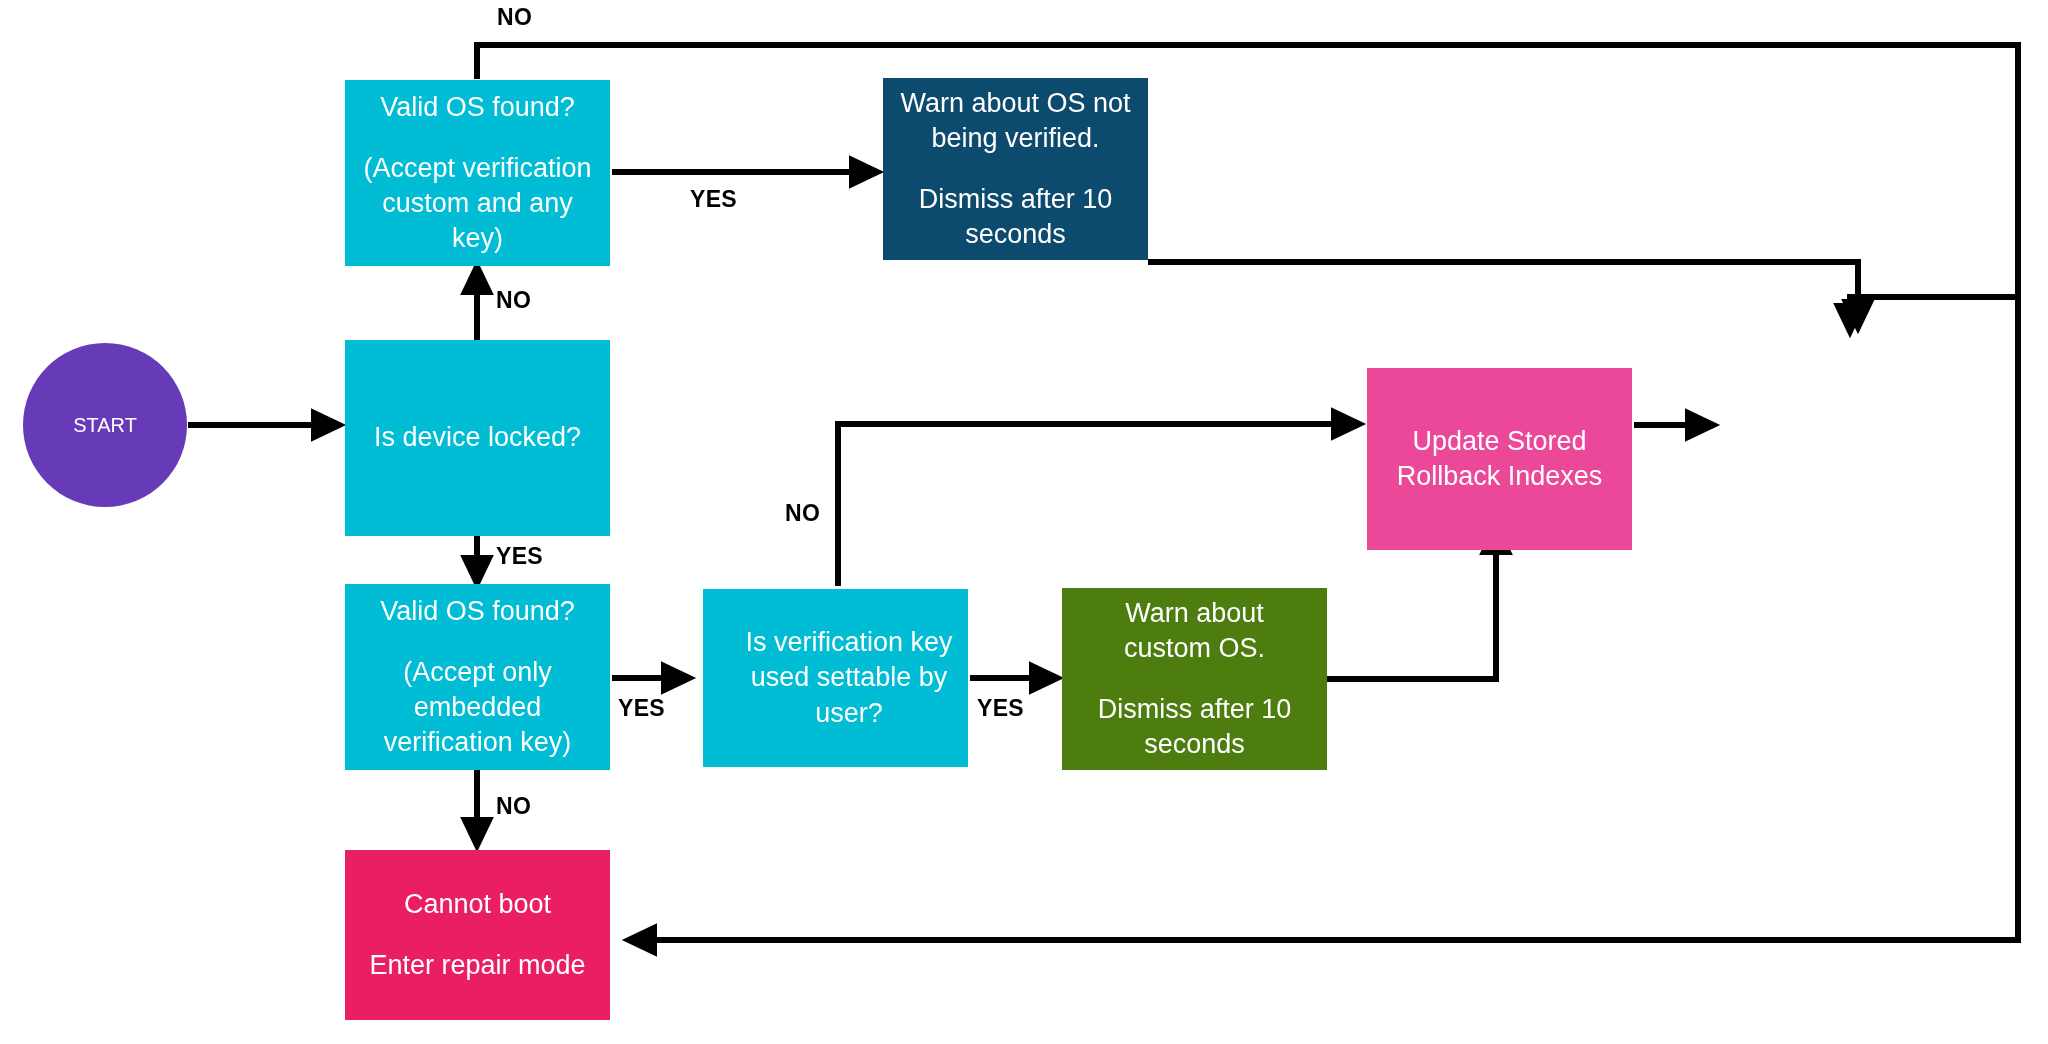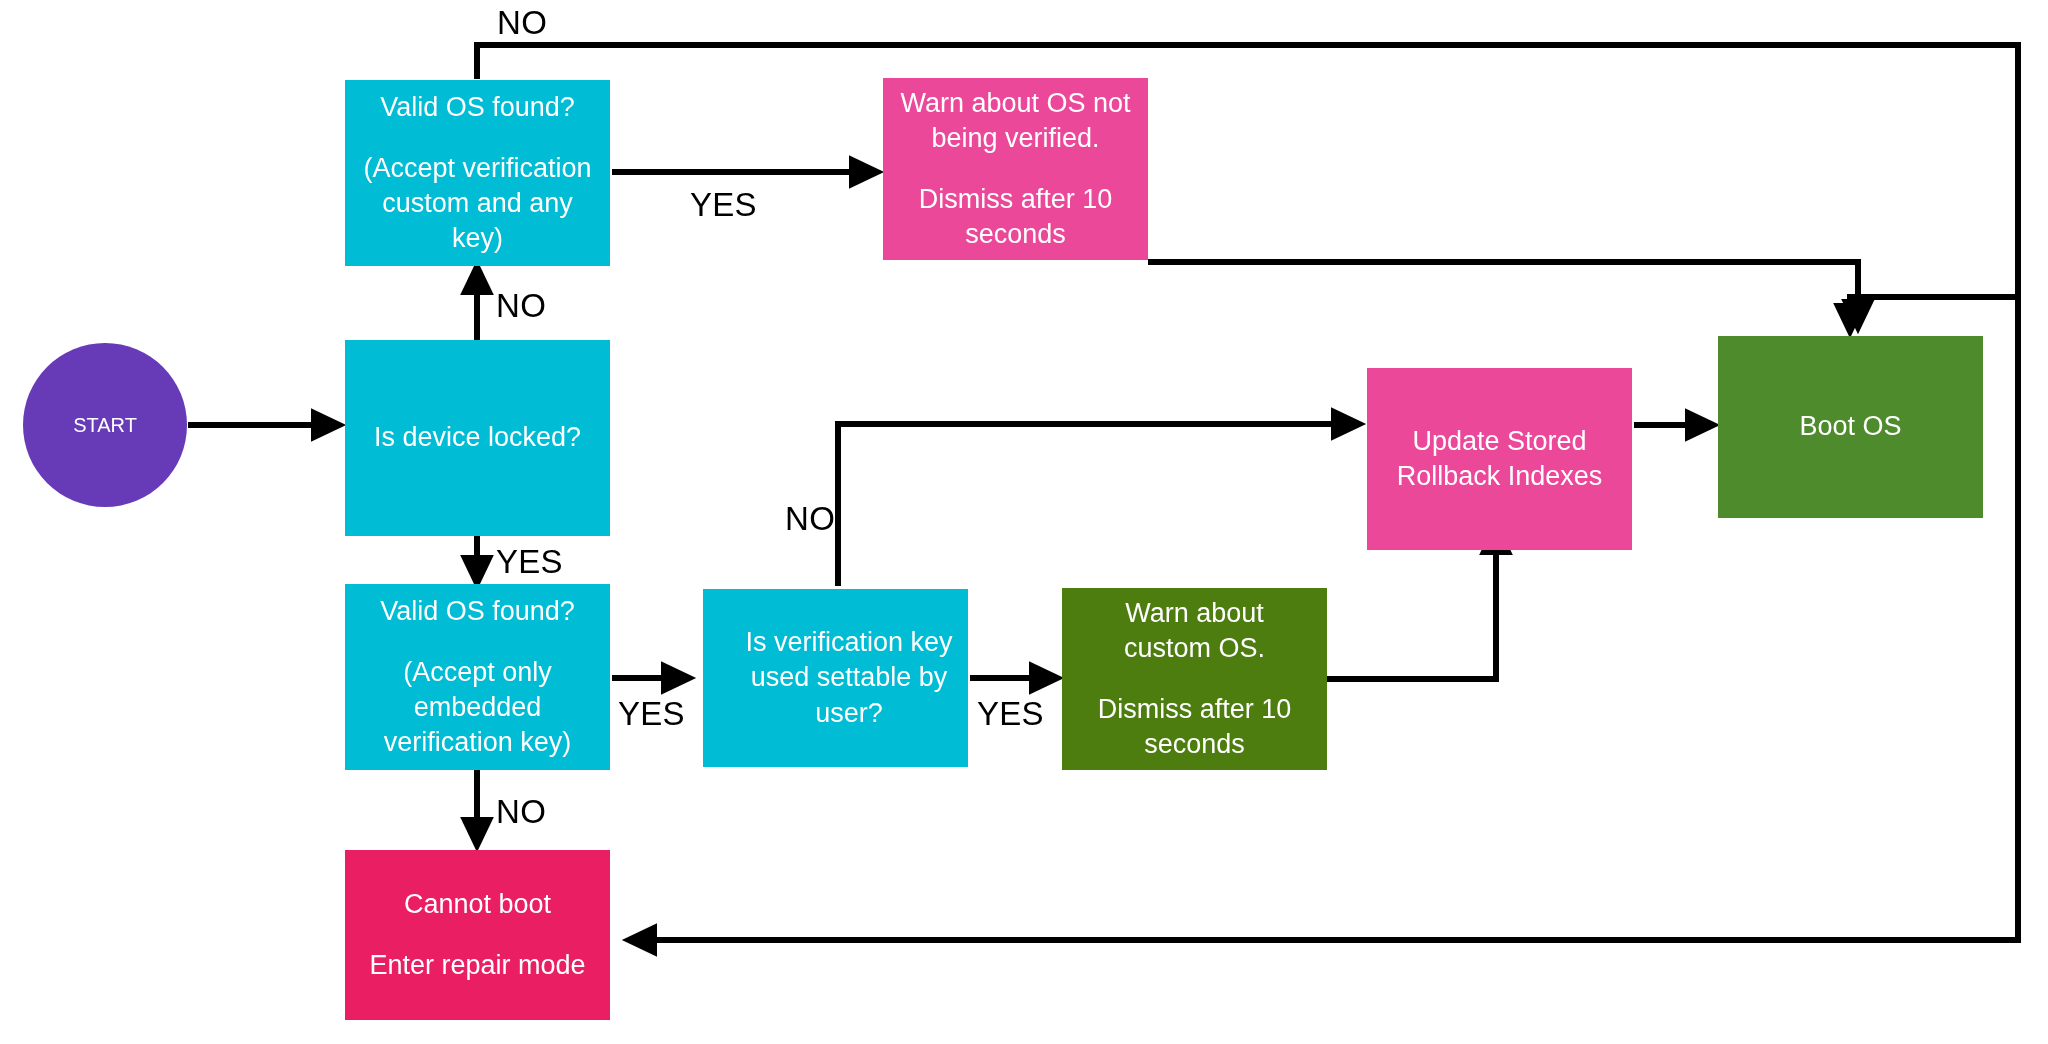--- a/index.html
+++ b/index.html
@@ -45,22 +45,22 @@
   }
   .node .gap {
     display: block;
     height: 26px;
   }
   .node.circle {
     border-radius: 50%;
   }
   .edge-label {
     position: absolute;
-    font-size: 33px;
-    font-weight: normal;
+    font-size: 23px;
+    font-weight: bold;
     color: #000000;
     white-space: nowrap;
     letter-spacing: 0.3px;
   }
 </style>
 </head>
 <body>
 
 <div id="canvas">
 
@@ -118,21 +118,21 @@
   </div>
 
   <div class="node" style="left:345px; top:584px; width:265px; height:186px; background:#00bcd4;">
     <span class="ln">Valid OS found?</span>
     <span class="gap"></span>
     <span class="ln">(Accept only</span>
     <span class="ln">embedded</span>
     <span class="ln">verification key)</span>
   </div>
 
-  <div class="node" style="left:883px; top:78px; width:265px; height:182px; background:#ec4899;">
+  <div class="node" style="left:883px; top:78px; width:265px; height:182px; background:#0c4a6e;">
     <span class="ln">Warn about OS not</span>
     <span class="ln">being verified.</span>
     <span class="gap"></span>
     <span class="ln">Dismiss after 10</span>
     <span class="ln">seconds</span>
   </div>
 
   <div class="node" style="left:703px; top:589px; width:265px; height:178px; background:#00bcd4;padding-left:37px;">
     <span class="ln">Is verification key</span>
     <span class="ln">used settable by</span>
@@ -145,23 +145,20 @@
     <span class="gap"></span>
     <span class="ln">Dismiss after 10</span>
     <span class="ln">seconds</span>
   </div>
 
   <div class="node" style="left:1367px; top:336px; width:265px; height:182px; background:#ec4899;margin-top:32px;">
     <span class="ln">Update Stored</span>
     <span class="ln">Rollback Indexes</span>
   </div>
 
-  <div class="node" style="left:1718px; top:336px; width:265px; height:182px; background:#4e8b2c;">
-    <span class="ln">Boot OS</span>
-  </div>
 
   <div class="node" style="left:345px; top:850px; width:265px; height:170px; background:#e91e63;">
     <span class="ln">Cannot boot</span>
     <span class="gap"></span>
     <span class="ln">Enter repair mode</span>
   </div>
 
   <div class="edge-label" style="left:497px; top:4px;">NO</div>
 
   <div class="edge-label" style="left:690px; top:186px;">YES</div>

